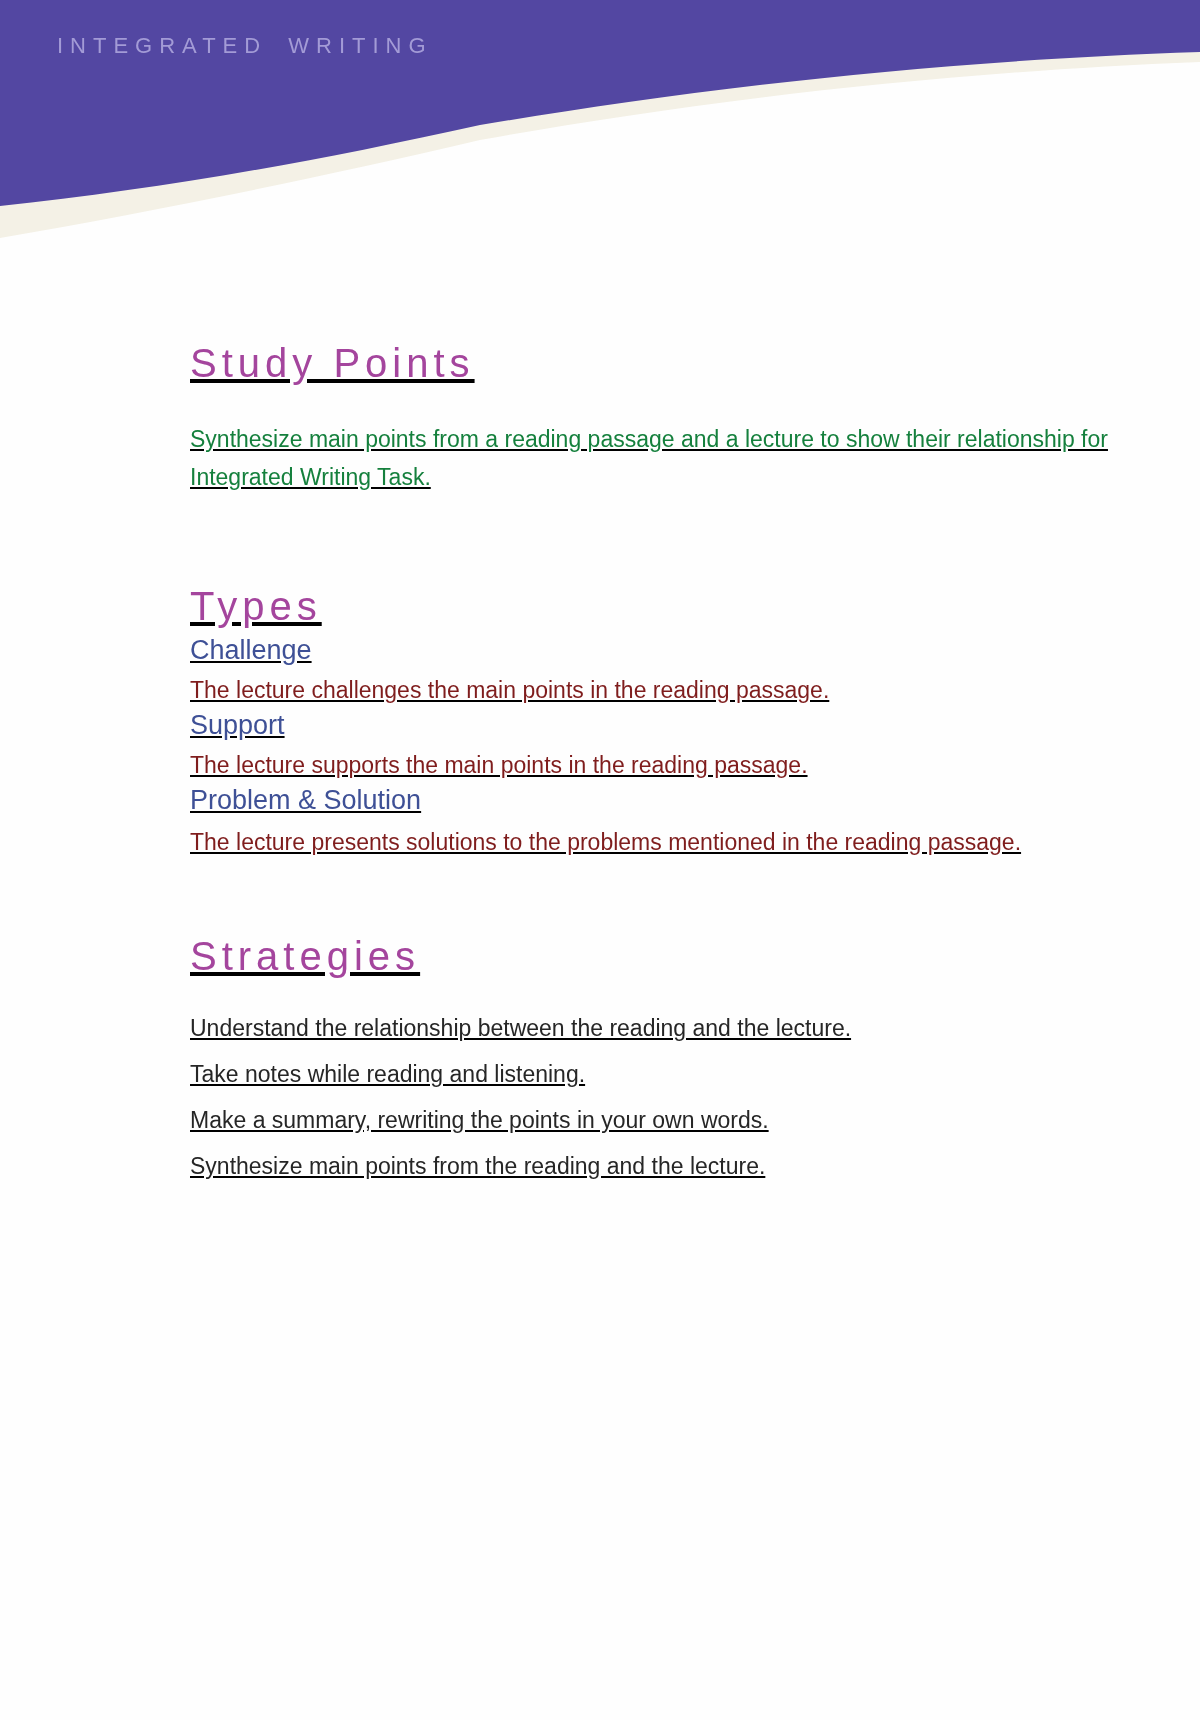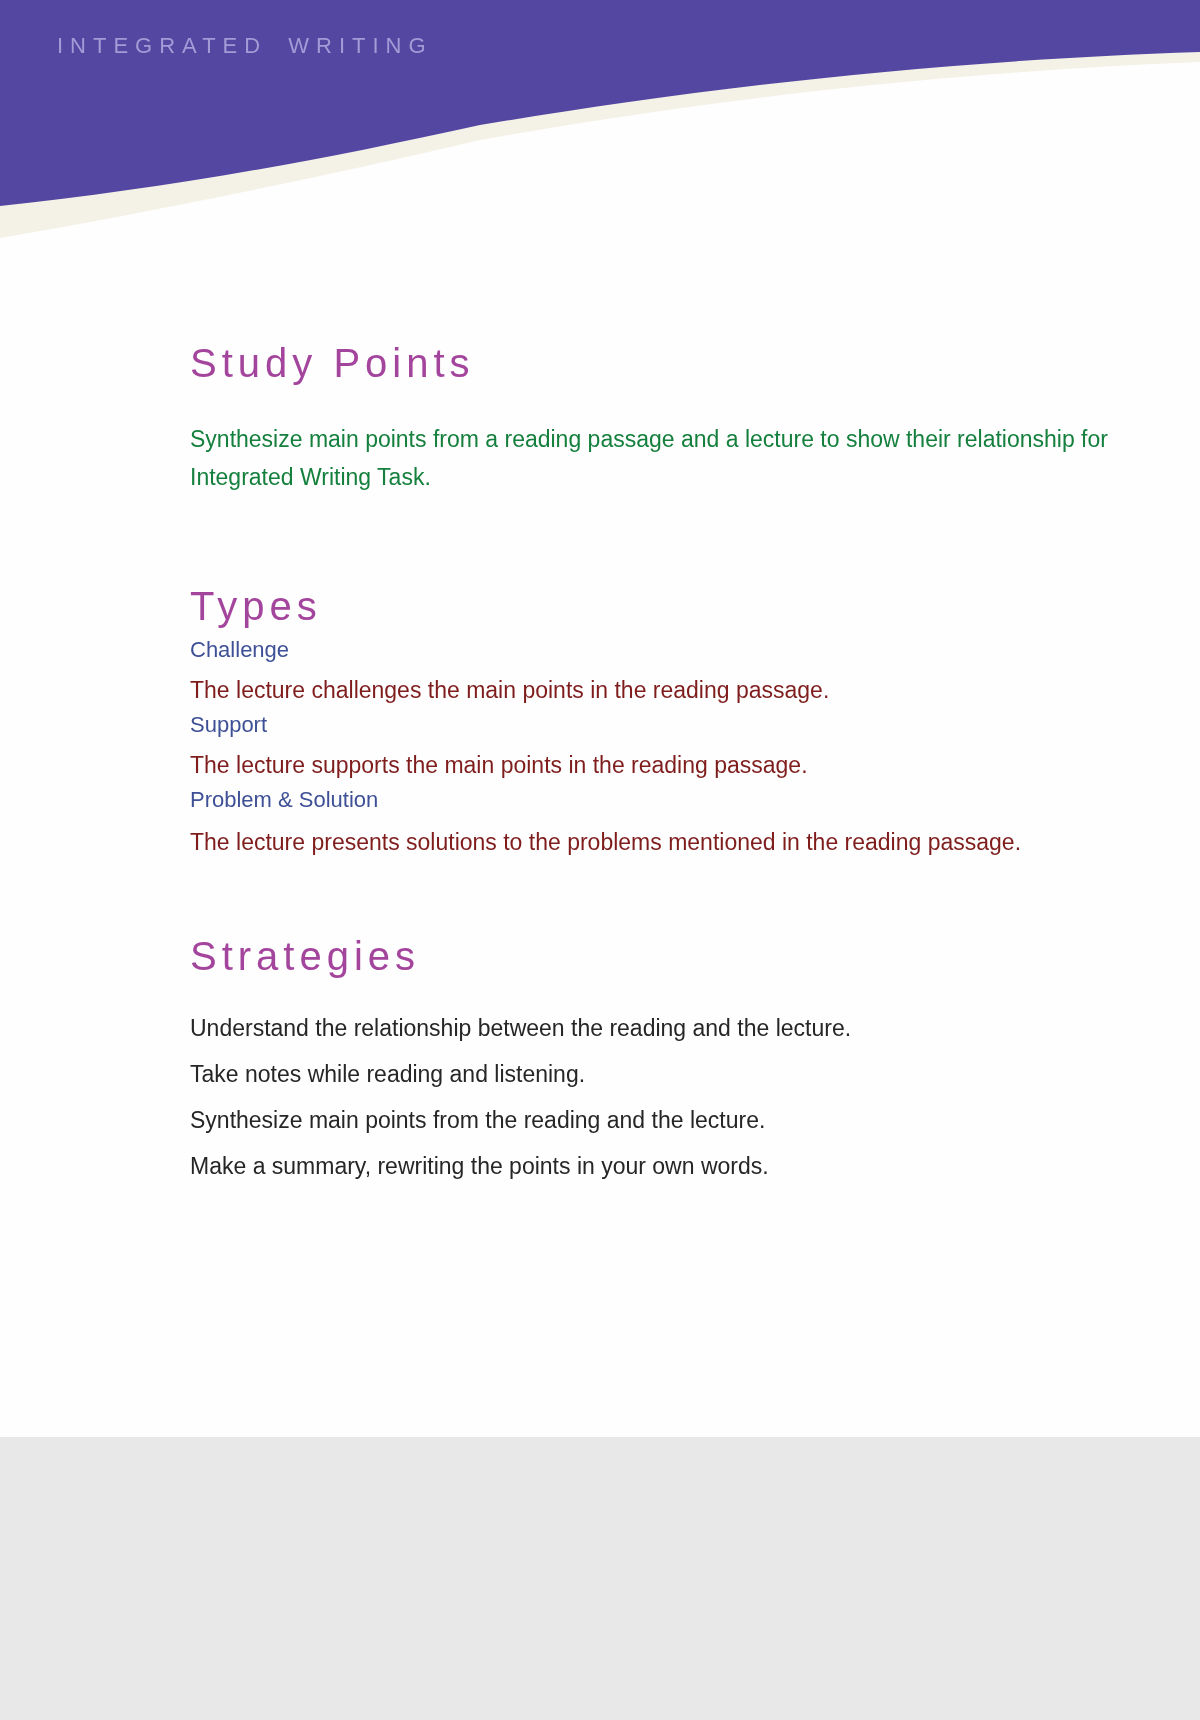--- a/index.html
+++ b/index.html
@@ -3,21 +3,21 @@
 <meta charset="utf-8">
 <style>
   html, body {
     margin: 0;
     padding: 0;
     background: #e8e8e8;
   }
   .page {
     position: relative;
     width: 1200px;
-    height: 1437px;
+    height: 1720px;
     margin: 0 auto;
     background: #fefefe;
     overflow: hidden;
     font-family: "Liberation Sans", sans-serif;
   }
 
   
   .swoosh {
     position: absolute;
     top: 0; left: 0;
@@ -35,20 +35,21 @@
     word-spacing: 8px;
     color: #a39bd6;
     white-space: nowrap;
   }
 
   
   .content {
     position: absolute;
     top: 0; left: 0; right: 0;
     padding: 337px 64px 0 190px;
+    text-decoration: underline;
   }
   h1.section-title {
     margin: 0;
     font-size: 40px;
     line-height: 52px;
     font-weight: 400;
     letter-spacing: 5px;
     color: #a4459d;
   }
   h1.types-title      { margin-top: 84px; }
@@ -57,21 +58,21 @@
   p.lead {
     margin: 31px 0 0;
     max-width: 940px;
     font-size: 23px;
     line-height: 38px;
     color: #15803d;
   }
 
   h3.type-label {
     margin: 0;
-    font-size: 22px;
+    font-size: 27px;
     line-height: 36px;
     font-weight: 400;
     color: #3e5096;
   }
   .type-challenge { margin-top: 20px; }
   .type-support   { margin-top: 25px; }
   .type-ps        { margin-top: 26px; }
 
   p.type-desc {
     margin: 5px 0 0;
@@ -122,18 +123,18 @@
     <p class="type-desc">The lecture supports the main points in the reading passage.</p>
 
     <h3 class="type-label type-ps">Problem &amp; Solution</h3>
     <p class="type-desc ps-desc">The lecture presents solutions to the problems mentioned in the reading passage.</p>
 
     <h1 class="section-title strategies-title">Strategies</h1>
 
     <ul class="strategy-list">
       <li>Understand the relationship between the reading and the lecture.</li>
       <li>Take notes while reading and listening.</li>
+      <li>Make a summary, rewriting the points in your own words.</li>
       <li>Synthesize main points from the reading and the lecture.</li>
-      <li>Make a summary, rewriting the points in your own words.</li>
     </ul>
 
   </div>
 </div>
 
 </body></html>

